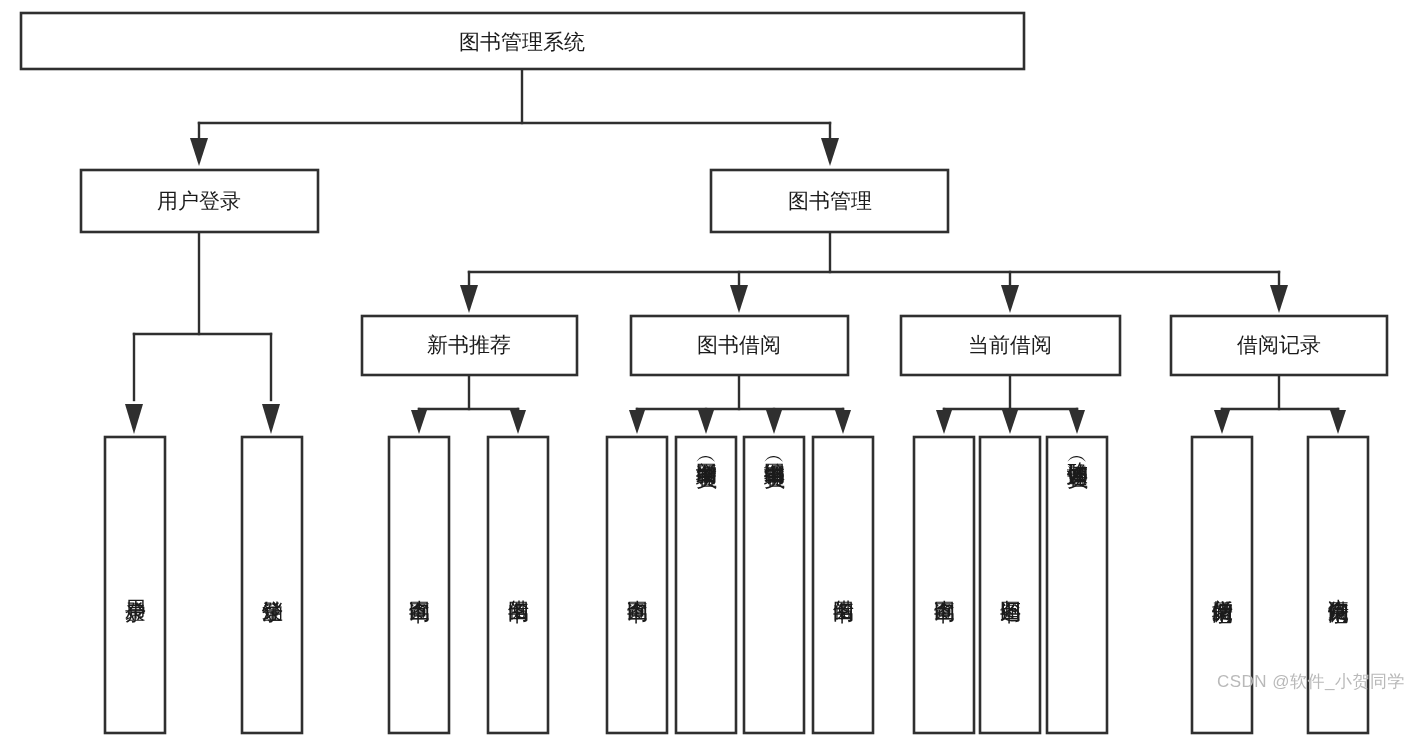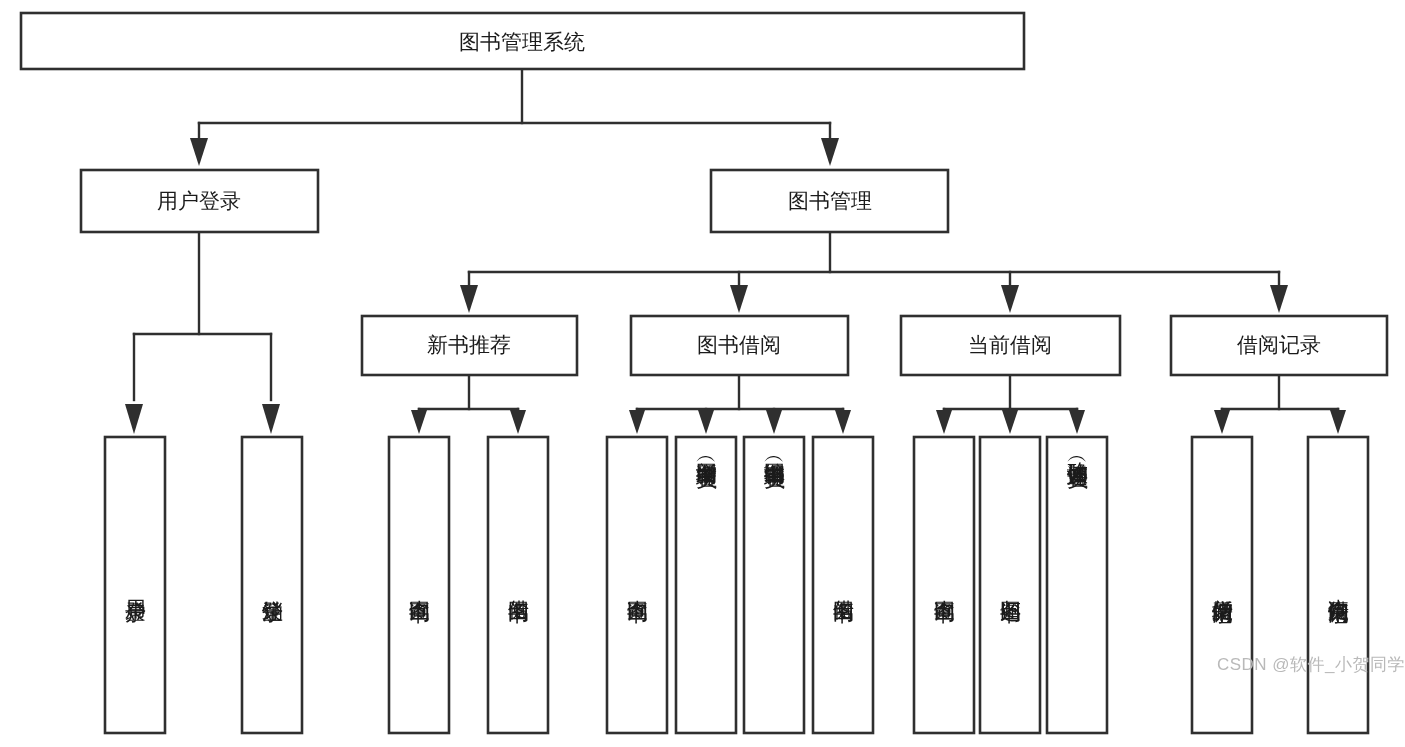--- a/index.html
+++ b/index.html
@@ -64,21 +64,21 @@
     font-size: 21px;
     line-height: 1.18;
     color: #1b1b1b;
     letter-spacing: 1px;
     white-space: nowrap;
     text-align: center;
   }
   .watermark {
     position: absolute;
     right: 12px;
-    bottom: 23px;
+    bottom: 6px;
     font-family: "Liberation Sans", "DejaVu Sans", sans-serif;
     font-size: 17px;
     color: #b9b9b9;
     letter-spacing: 0.5px;
     white-space: nowrap;
   }
 </style>
 </head>
 <body>
 

